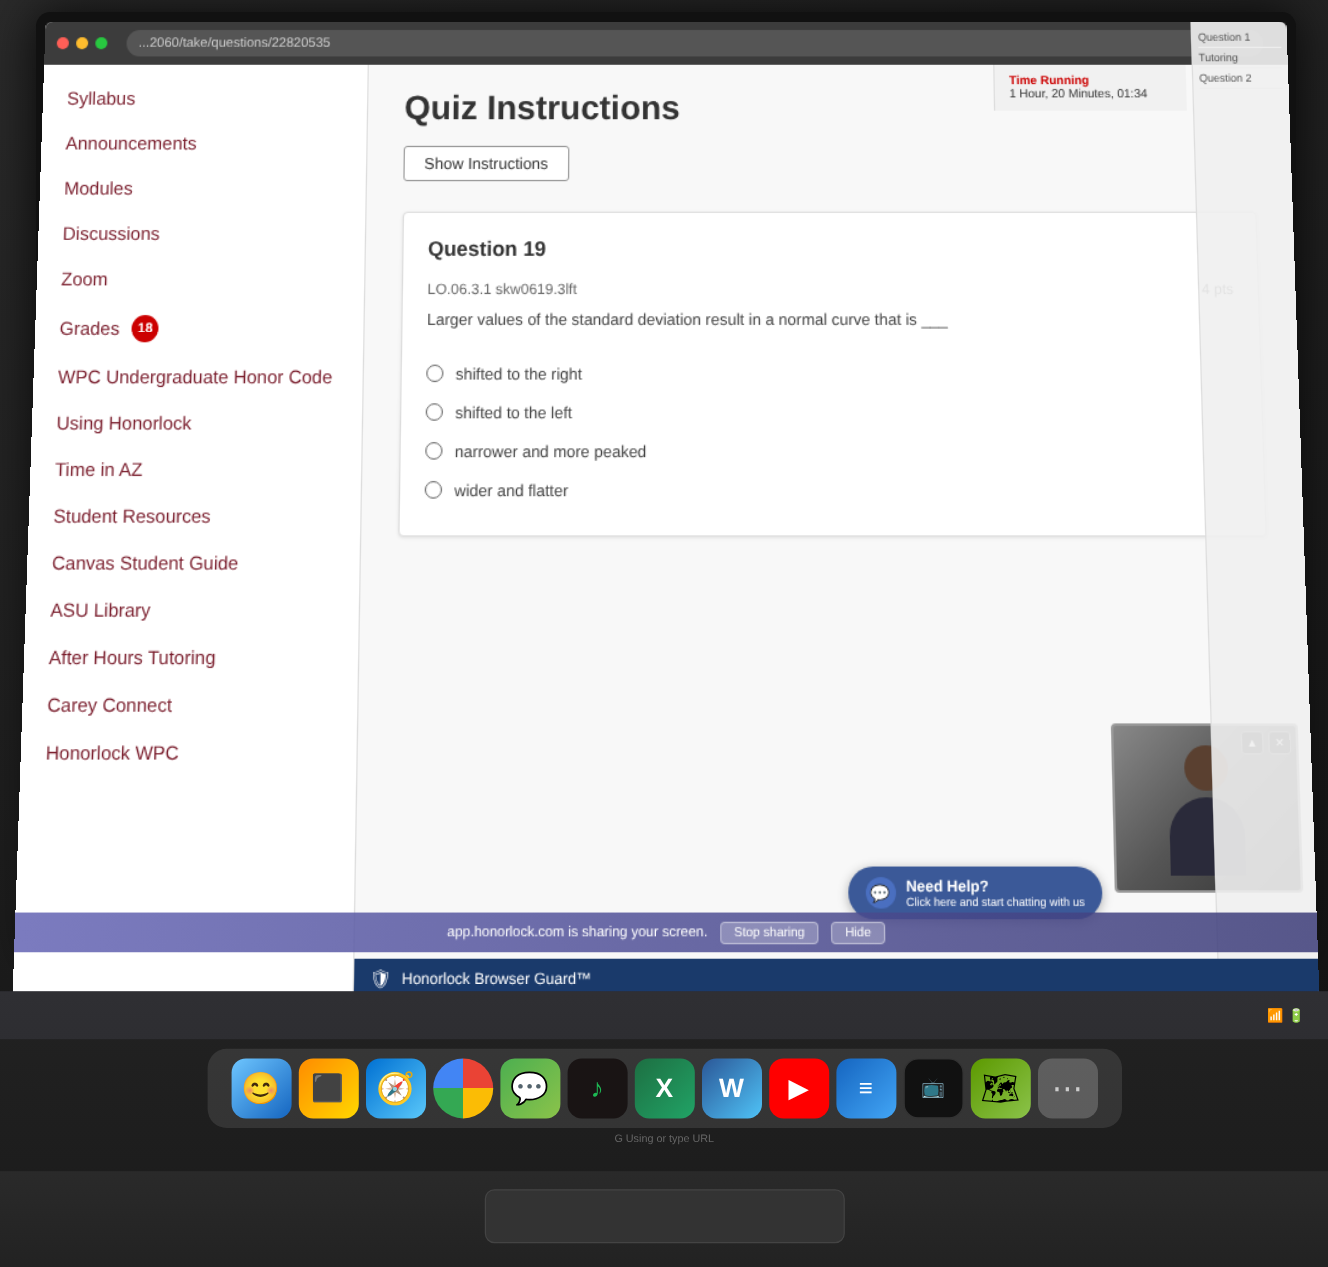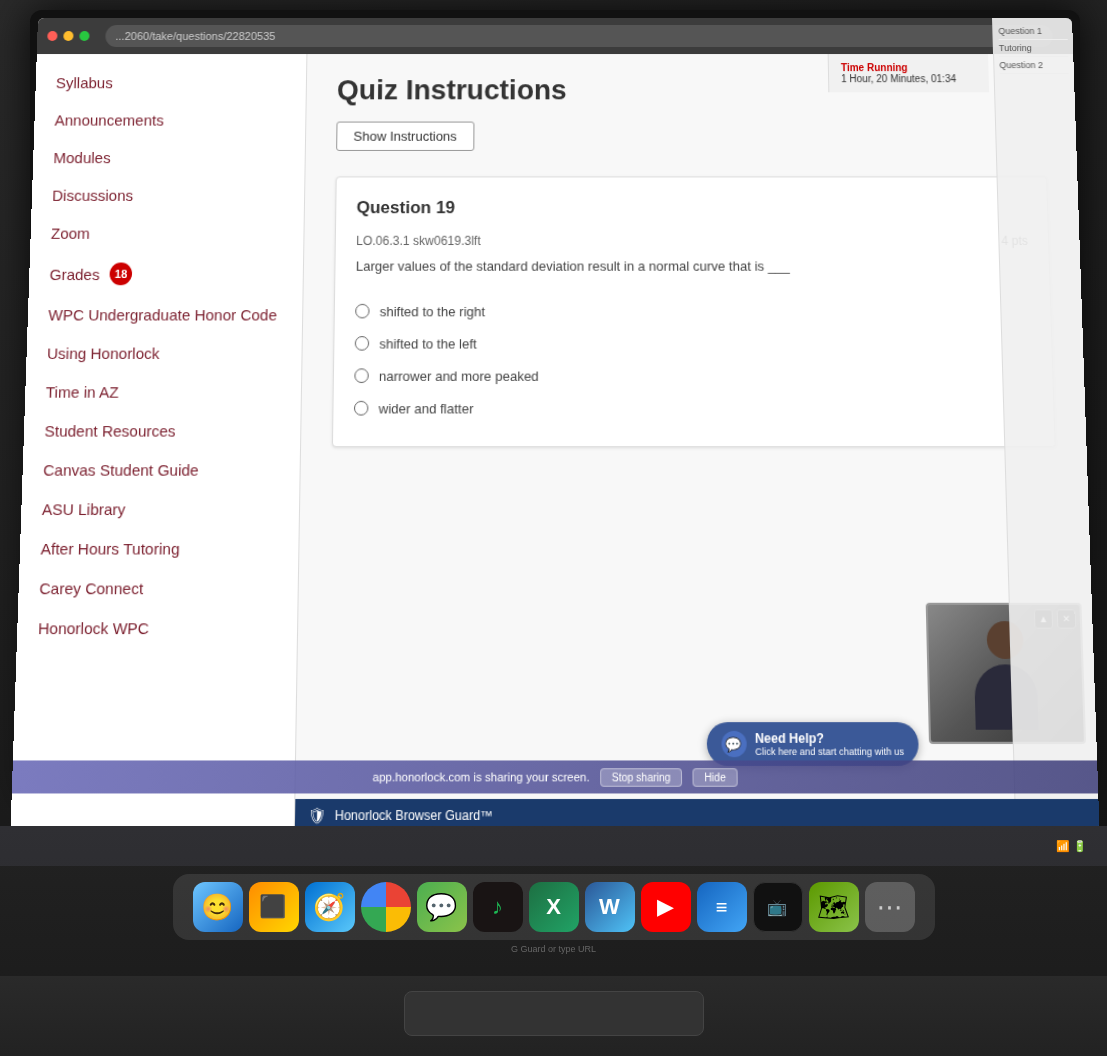--- a/index.html
+++ b/index.html
@@ -627,20 +627,20 @@
       <div class="dock-item messages">💬</div>
       <div class="dock-item spotify" style="background:#191414; color:#1db954; font-size:22px;">♪</div>
       <div class="dock-item excel" style="color:white; font-weight:bold; font-size:22px;">X</div>
       <div class="dock-item word" style="color:white; font-weight:bold; font-size:22px;">W</div>
       <div class="dock-item youtube" style="color:white; font-size:22px;">▶</div>
       <div class="dock-item wunderlist" style="background: linear-gradient(135deg, #1565c0, #42a5f5); color:white; font-size:20px;">≡</div>
       <div class="dock-item appletv" style="background:#111; color:#aaa; font-size:16px; border:1px solid #333;">📺</div>
       <div class="dock-item maps">🗺</div>
       <div class="dock-item more" style="color:#ccc;">⋯</div>
     </div>
-    <div style="color:#666; font-size:9px; margin-top:4px; text-align:center; width:100%;">G Guard or type URL</div>
+    <div style="color:#666; font-size:9px; margin-top:4px; text-align:center; width:100%;">G Using or type URL</div>
   </div>
 
   <div class="keyboard-area">
     <div class="touchpad"></div>
   </div>
 
 </div>
 
 </body></html>

